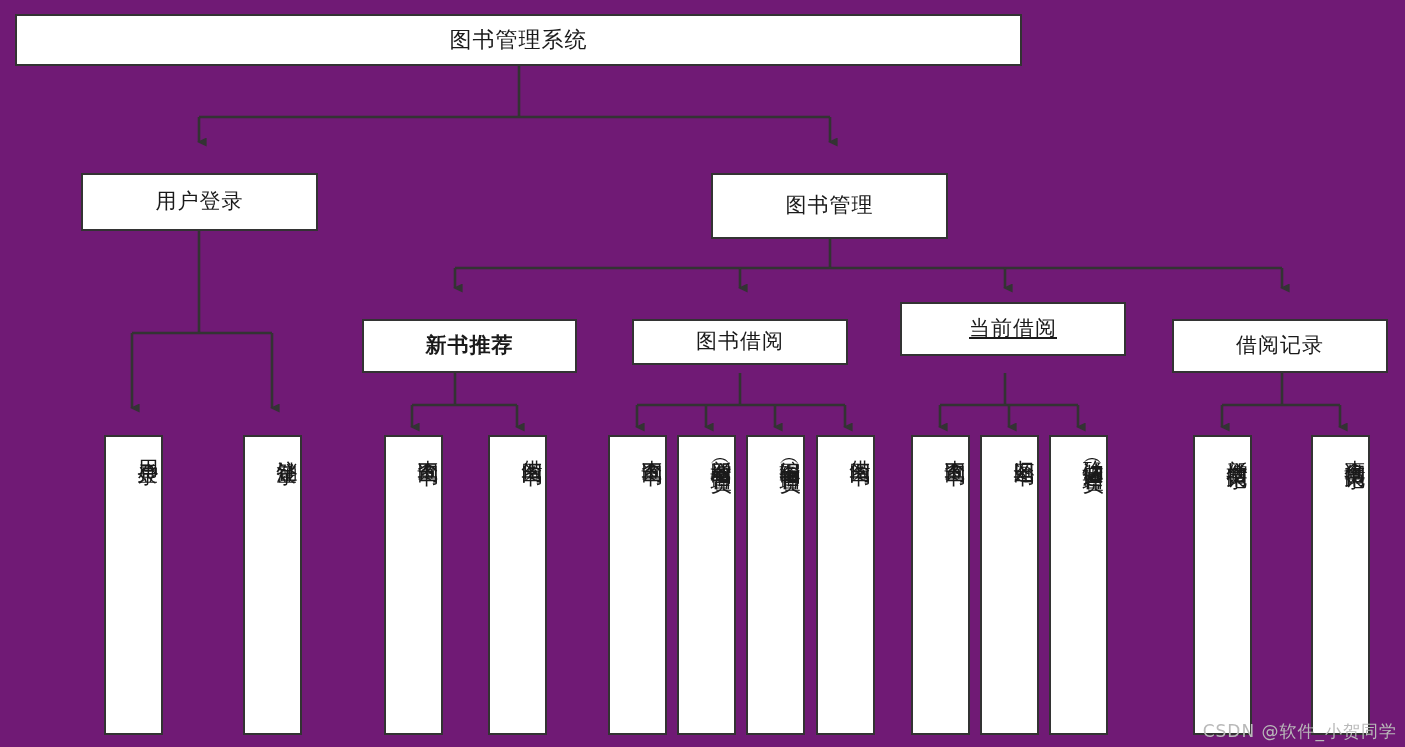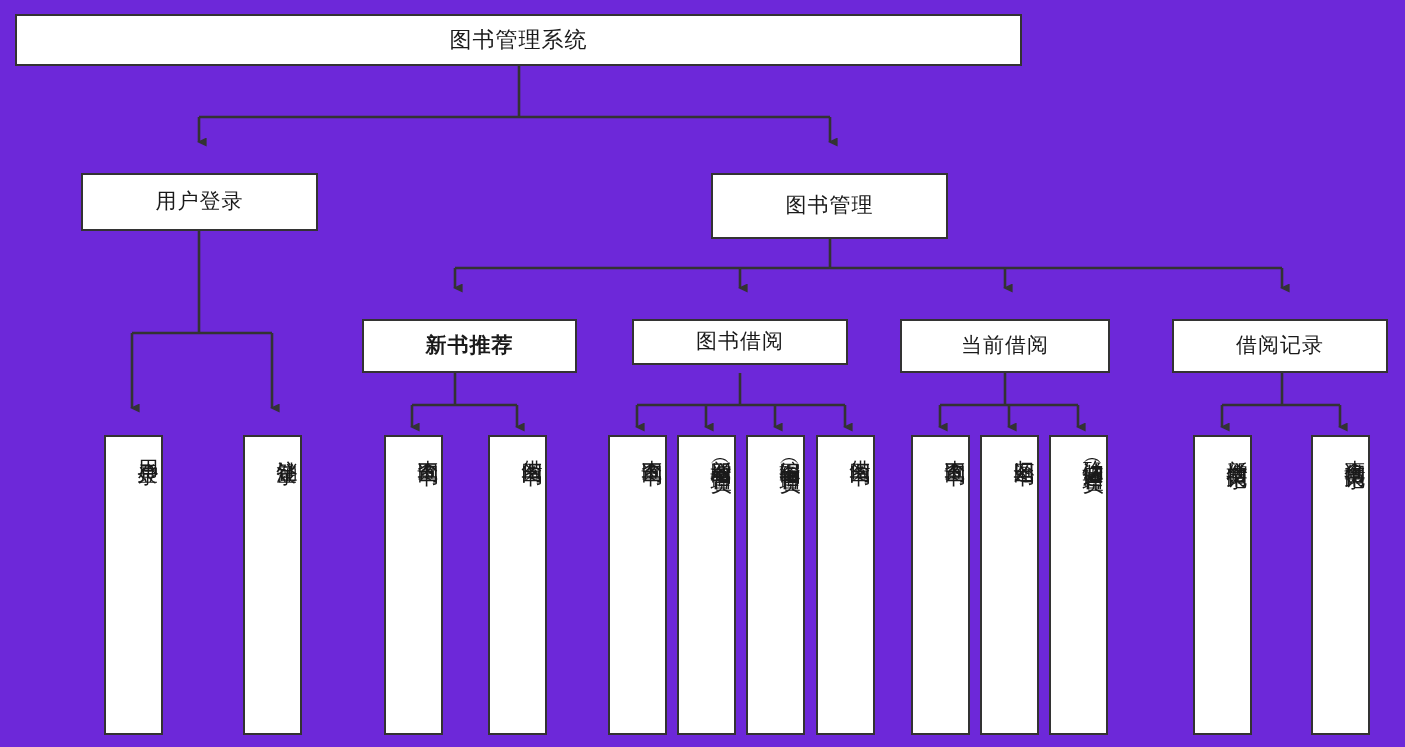--- a/index.html
+++ b/index.html
@@ -8,21 +8,21 @@
     padding: 0;
     background: #ffffff;
   }
   body {
     font-family: "DejaVu Sans", "Liberation Sans", sans-serif;
   }
   #diagram-root {
     position: relative;
     width: 1405px;
     height: 747px;
-    background: #6d28d9;
+    background: #701a75;
     overflow: hidden;
   }
   svg.connectors {
     position: absolute;
     left: 0;
     top: 0;
     width: 1405px;
     height: 747px;
     pointer-events: none;
   }
@@ -140,21 +140,21 @@
   <div class="node node-h" style="left:711px; top:173px; width:237px; height:66px;">
     <span>图书管理</span>
   </div>
 
   <div class="node node-h" style="left:362px; top:319px; width:215px; height:54px;font-weight:bold;">
     <span>新书推荐</span>
   </div>
   <div class="node node-h" style="left:632px; top:319px; width:216px; height:46px;">
     <span>图书借阅</span>
   </div>
-  <div class="node node-h" style="left:900px; top:319px; width:210px; height:54px;">
+  <div class="node node-h" style="left:900px; top:302px; width:226px; height:54px;text-decoration:underline;">
     <span>当前借阅</span>
   </div>
   <div class="node node-h" style="left:1172px; top:319px; width:216px; height:54px;">
     <span>借阅记录</span>
   </div>
 
   <div class="node node-v" style="left:104px; top:435px; width:59px; height:300px;">
     <span class="vlabel">用户登录</span>
   </div>
   <div class="node node-v" style="left:243px; top:435px; width:59px; height:300px;">
@@ -191,14 +191,15 @@
     <span class="vlabel">确认归还（管理员）</span>
   </div>
 
   <div class="node node-v" style="left:1193px; top:435px; width:59px; height:300px;">
     <span class="vlabel">新增借阅记录</span>
   </div>
   <div class="node node-v" style="left:1311px; top:435px; width:59px; height:300px;">
     <span class="vlabel">查询借阅记录</span>
   </div>
 
+  <div class="watermark">CSDN @软件_小贺同学</div>
 
 </div>
 
 </body></html>

